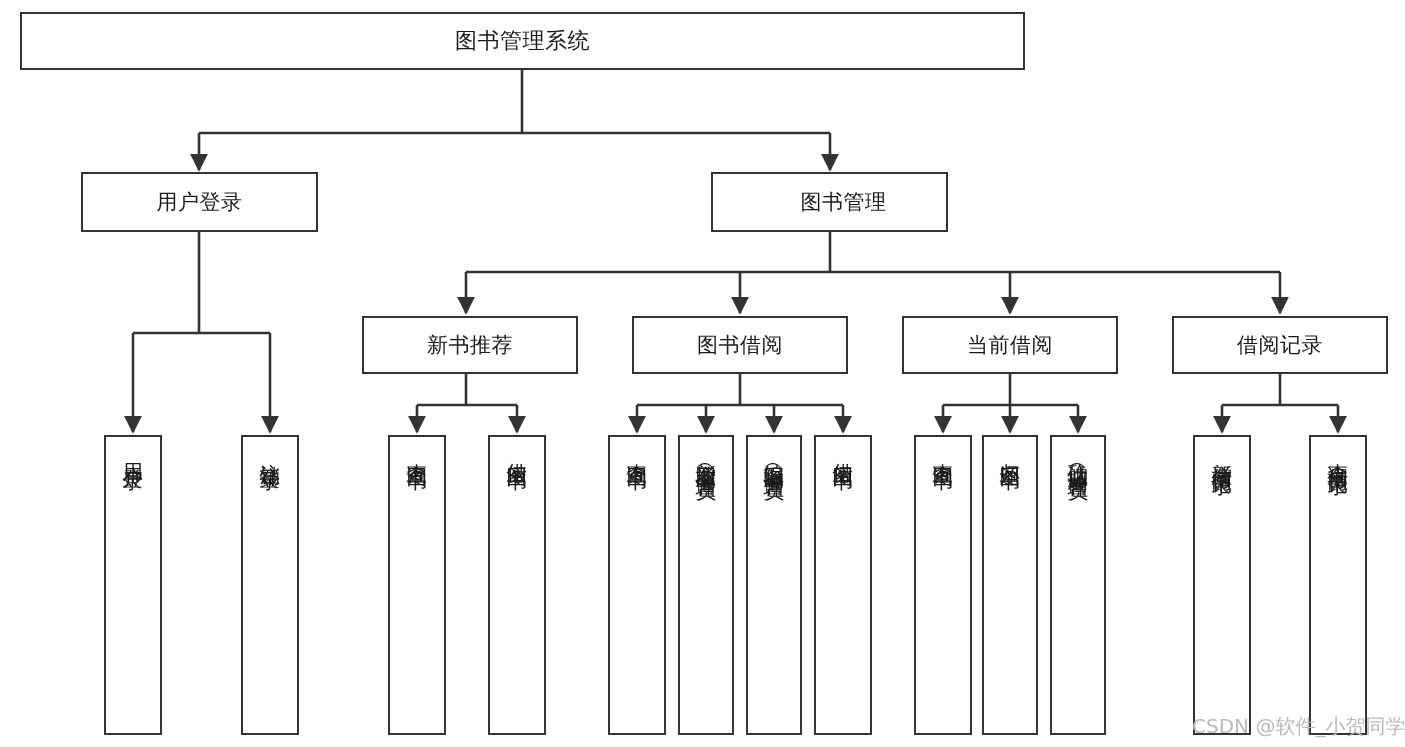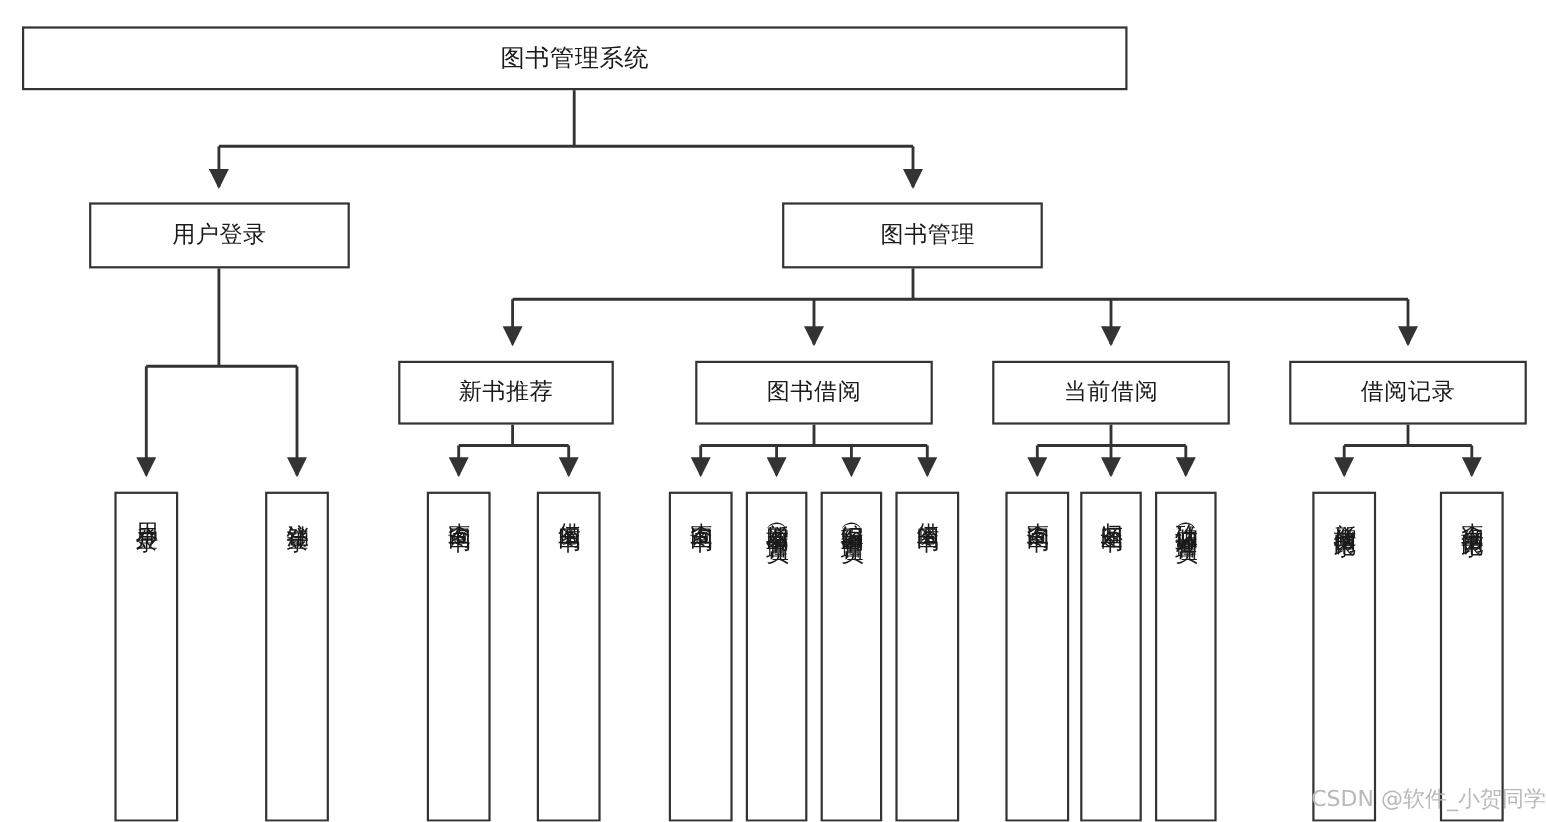--- a/index.html
+++ b/index.html
@@ -29,21 +29,20 @@
   .node {
     position: absolute;
     box-sizing: border-box;
     background: #ffffff;
     border: 2.5px solid #333333;
     display: flex;
     align-items: center;
     justify-content: center;
     color: #1a1a1a;
     z-index: 2;
-    margin-top: 12px;
   }
   .node .lbl {
     display: block;
     text-align: center;
     line-height: 1.18;
     letter-spacing: 0.5px;
   }
   
   .node.h .lbl {
     font-size: 21px;
@@ -138,21 +137,21 @@
     <span class="lbl">图书管理系统</span>
   </div>
 
   <div class="node h" style="left:81px; top:172px; width:237px; height:60px;">
     <span class="lbl">用户登录</span>
   </div>
   <div class="node h" style="left:711px; top:172px; width:237px; height:60px;padding-left:28px;">
     <span class="lbl">图书管理</span>
   </div>
 
-  <div class="node h" style="left:362px; top:316px; width:196px; height:58px;">
+  <div class="node h" style="left:362px; top:316px; width:216px; height:58px;">
     <span class="lbl">新书推荐</span>
   </div>
   <div class="node h" style="left:632px; top:316px; width:216px; height:58px;">
     <span class="lbl">图书借阅</span>
   </div>
   <div class="node h" style="left:902px; top:316px; width:216px; height:58px;">
     <span class="lbl">当前借阅</span>
   </div>
   <div class="node h" style="left:1172px; top:316px; width:216px; height:58px;">
     <span class="lbl">借阅记录</span>

